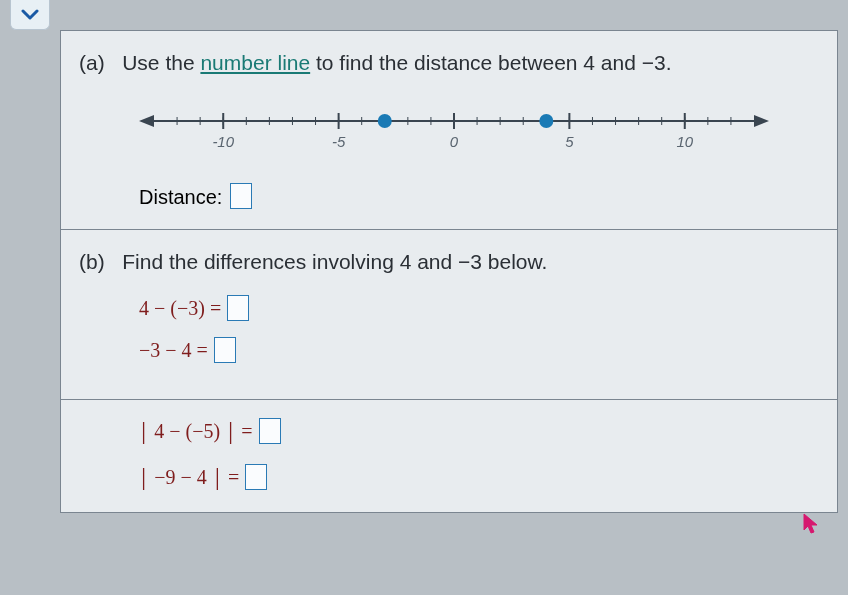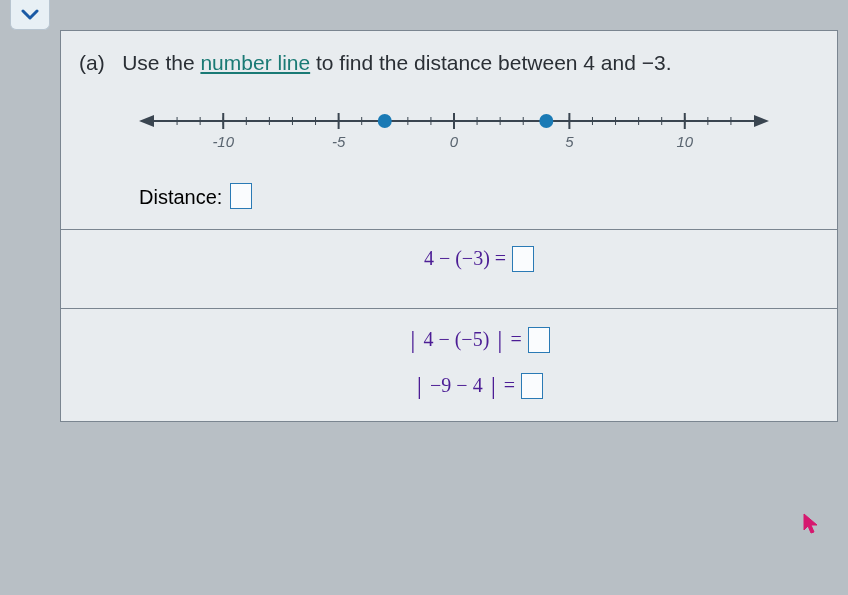--- a/index.html
+++ b/index.html
@@ -61,27 +61,26 @@
       margin-left: 60px;
       font-size: 20px;
       color: #000000;
       display: flex;
       align-items: flex-end;
       gap: 8px;
     }
     .math-row {
       margin-left: 60px;
       font-size: 20px;
-      color: #4c1d95;
+      color: #7f1d1d;
       display: flex;
       align-items: center;
       gap: 6px;
       margin-bottom: 16px;
       font-family: "Times New Roman", serif;
-      justify-content: center;
     }
     .answer-box {
       display: inline-block;
       width: 22px;
       height: 26px;
       border: 1px solid #2a7ab5;
       background: #fafcfe;
       cursor: text;
       vertical-align: middle;
     }
@@ -170,22 +169,31 @@
       </svg>
     </div>
 
     <div class="dist-row">
       <span>Distance:</span>
       <span class="answer-box"></span>
     </div>
   </div>
 
   <div class="part">
+    <div class="prompt">
+      <span>(b)</span>
+      <span>&nbsp;</span>
+      <span>Find the differences involving 4 and −3 below.</span>
+    </div>
     <div class="math-row">
       <span>4 − (−3) =</span>
+      <span class="answer-box"></span>
+    </div>
+    <div class="math-row">
+      <span>−3 − 4 =</span>
       <span class="answer-box"></span>
     </div>
   </div>
 
   <div class="part">
     <div class="math-row">
       <span class="abs-bar">|</span>
         <span>4 − (−5)</span>
         <span class="abs-bar">|</span>
       <span> = </span>

